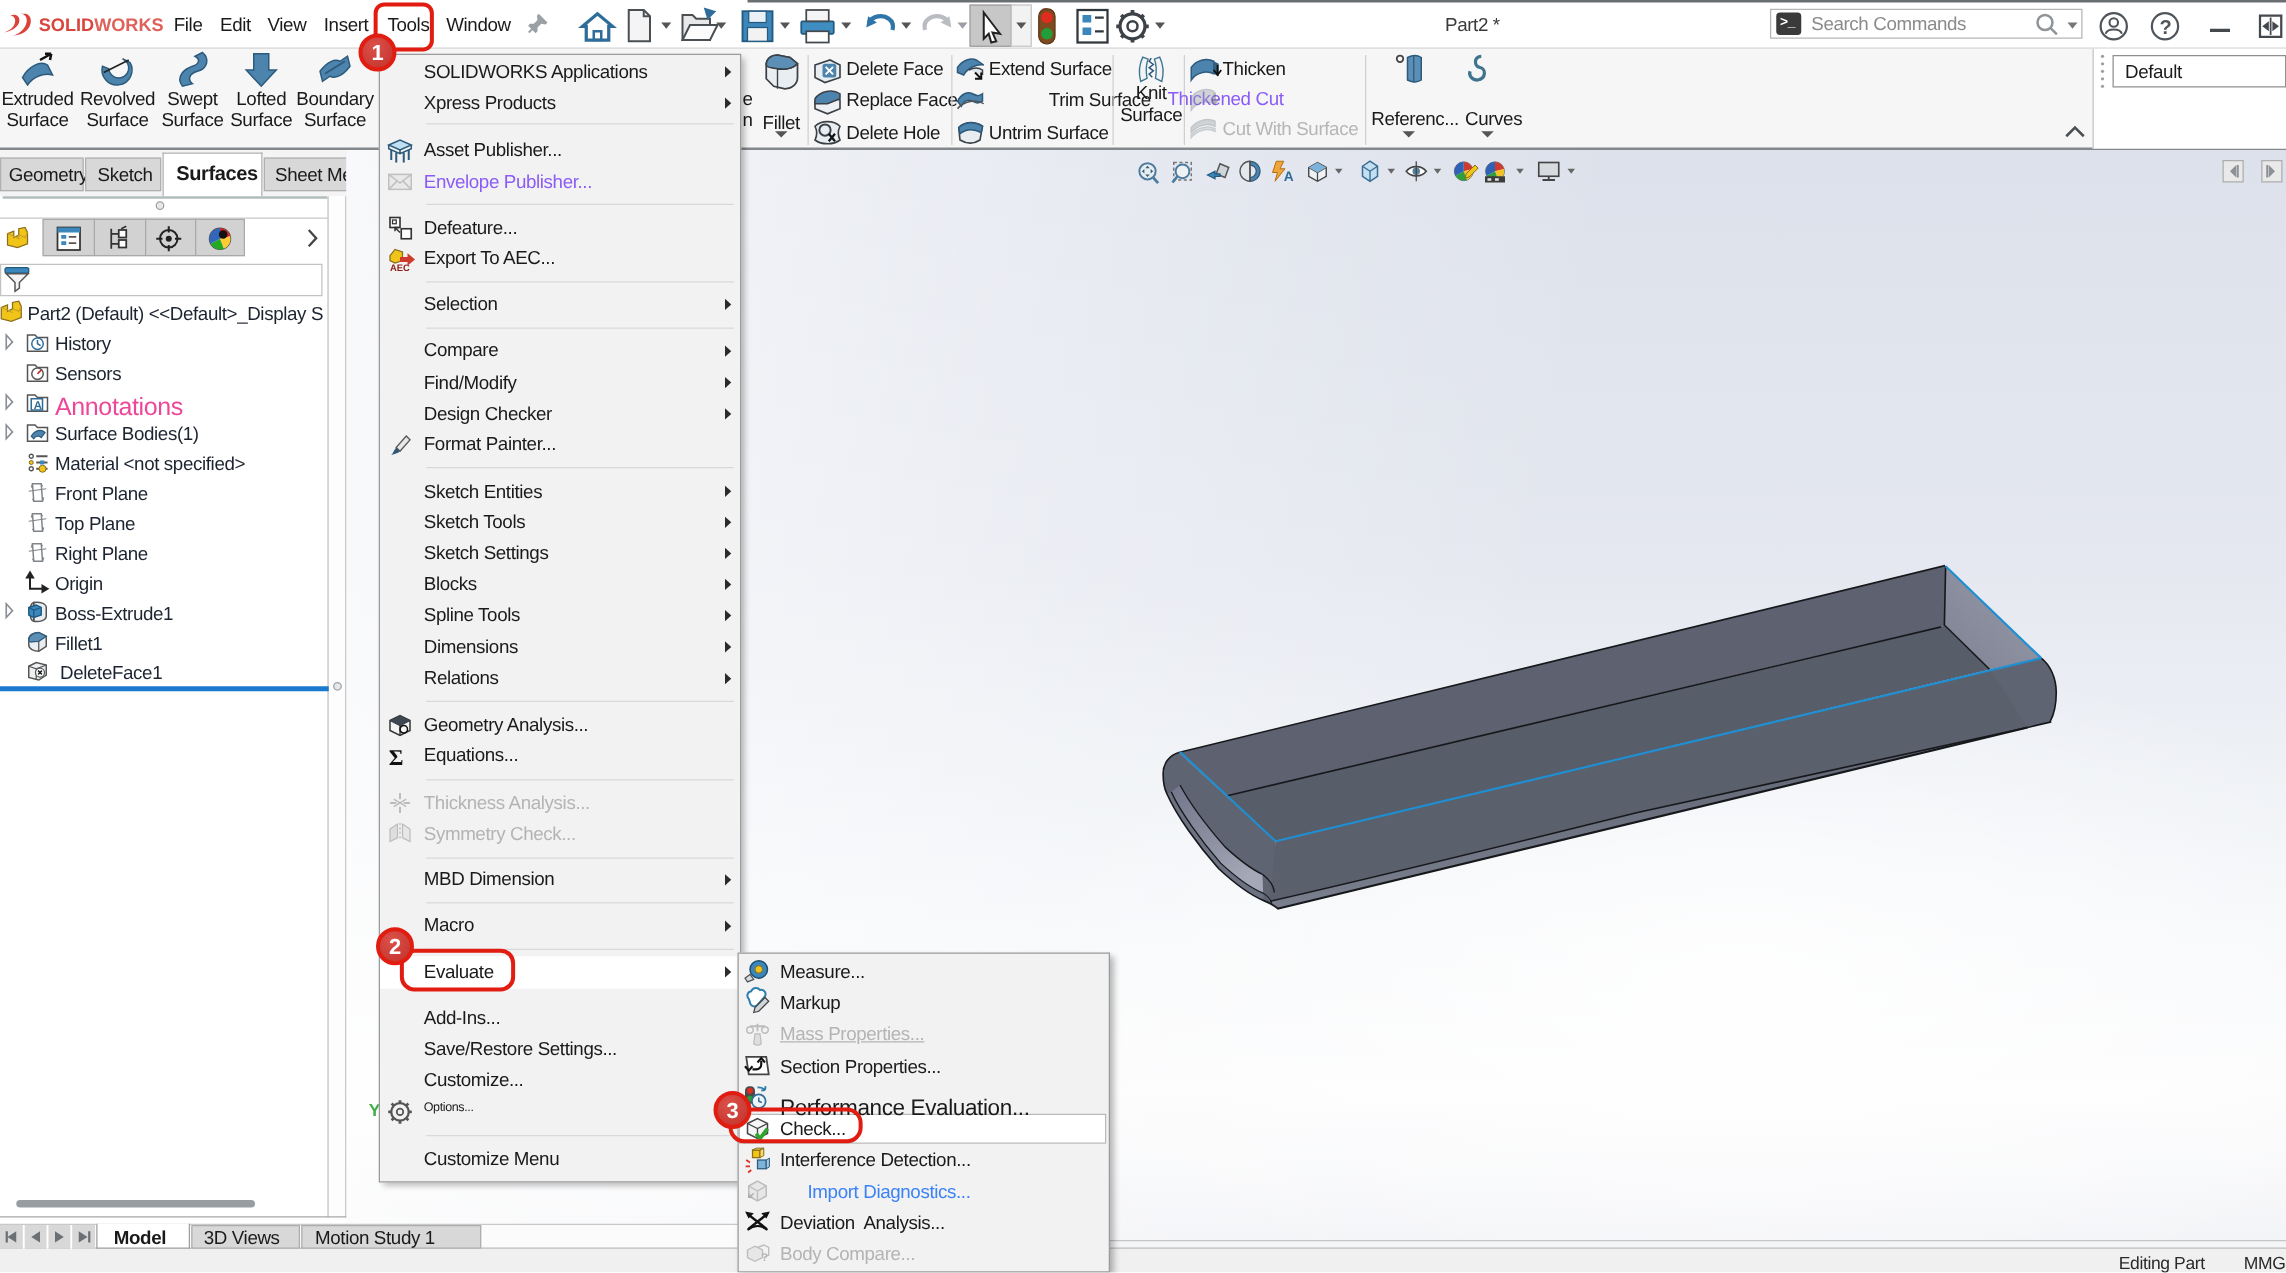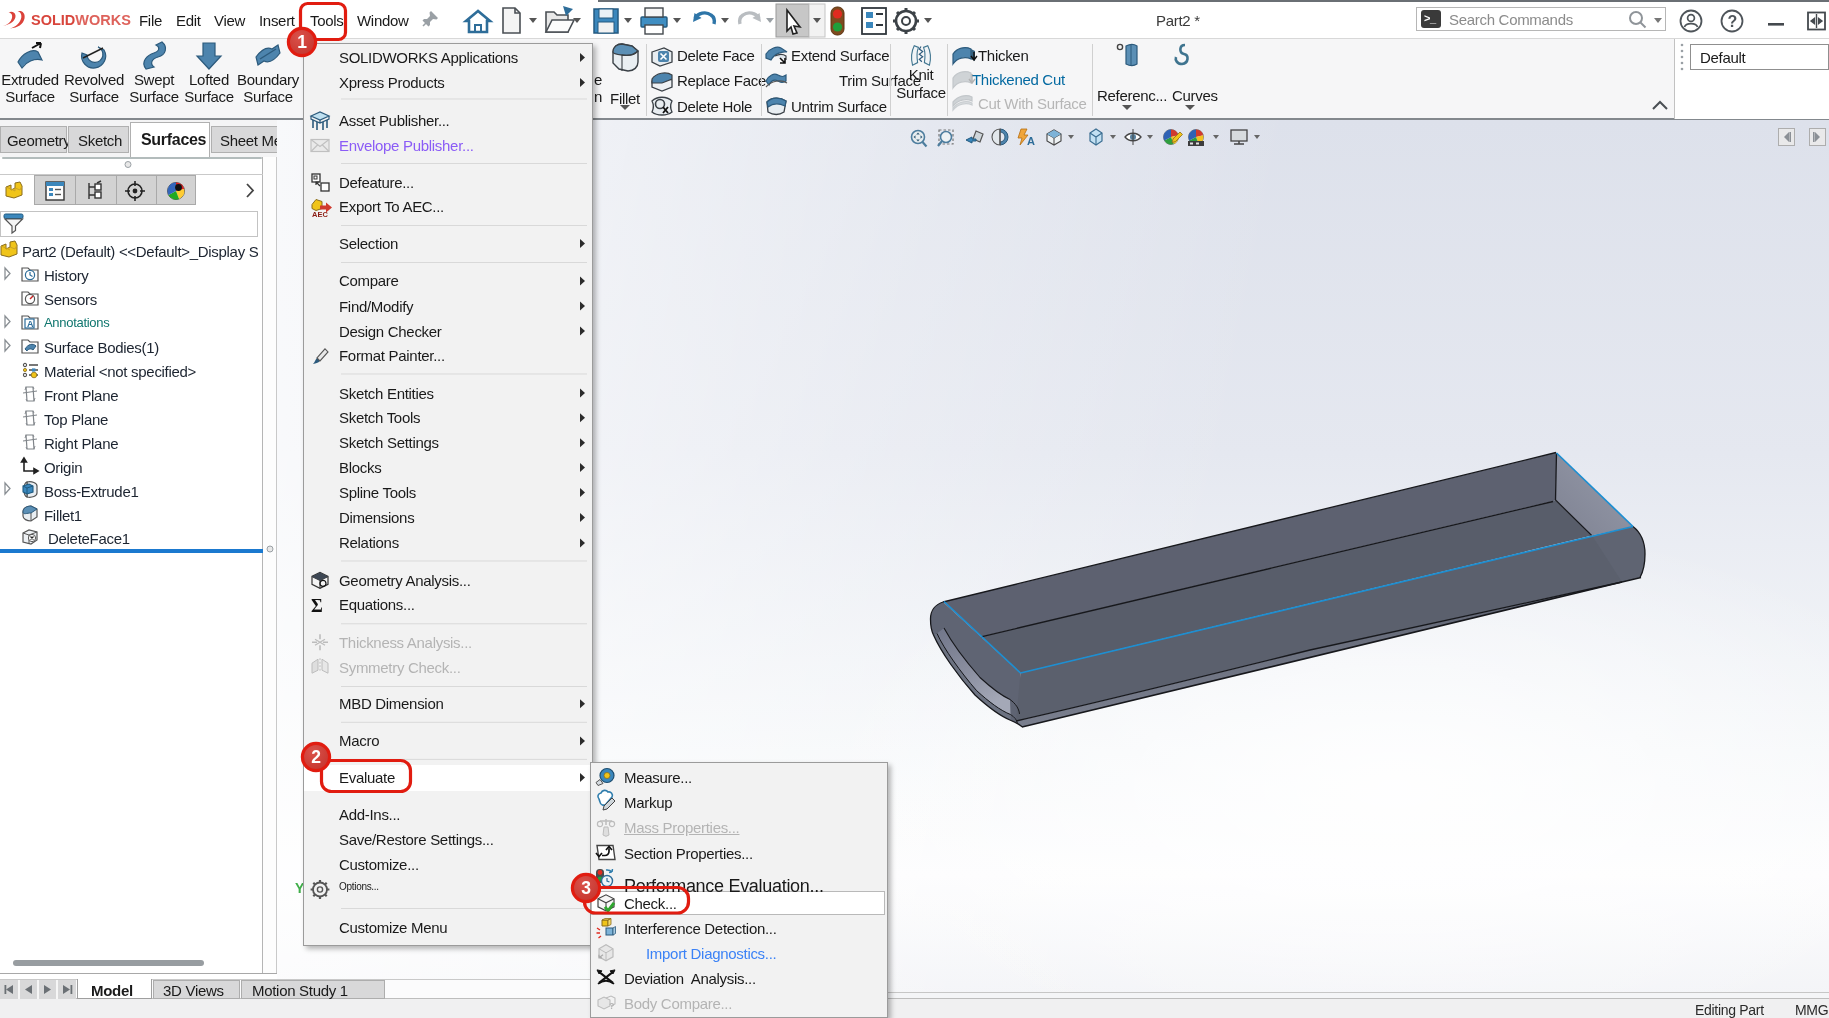--- a/index.html
+++ b/index.html
@@ -209,21 +209,21 @@
 <svg class="abs" style="left:909px;top:44px;" width="24" height="22" viewBox="0 0 26 26">
   <path d="M3 25 C1 17 2 8 5 2 L10 4 C8 9 8 16 9 22 Z" fill="#f0f4f7" stroke="#3f748f" stroke-width="1.3"></path>
   <path d="M23 25 C25 17 24 8 21 2 L16 4 C18 9 18 16 17 22 Z" fill="#f0f4f7" stroke="#3f748f" stroke-width="1.3"></path>
   <path d="M13 3 l-2 3 4 3 -4 3 4 3 -4 3 3 3" fill="none" stroke="#2c5a7c" stroke-width="1.4"></path>
 </svg>
 <div class="tx" style="left:890px;top:66px;width:62px;text-align:center;font-size:15px;line-height:18px;">Knit<br>Surface</div>
 
 <div class="abs" style="left:947px;top:44px;width:1px;height:72px;background:#d0d0d0;"></div>
 
 <div class="tx" style="left:978px;top:47px;font-size:15px;">Thicken</div>
-<div class="tx" style="left:972px;top:71px;font-size:15px;color:#0369a1;">Thickened Cut</div>
+<div class="tx" style="left:934px;top:71px;font-size:15px;color:#8b5cf6;">Thickened Cut</div>
 <div class="tx" style="left:978px;top:95px;font-size:15px;color:#b6b6b6;">Cut With Surface</div>
 <svg class="abs" style="left:950px;top:44px;" width="28" height="70" viewBox="0 0 28 70">
   <g transform="translate(2,2)">
     <path d="M1 8 C5 2 13 0 19 3 L19 13 C13 10 5 12 1 18 Z" fill="#4d84ad" stroke="#2c5a7c" stroke-width="1.2"></path>
     <path d="M19 3 L23 5 L23 15 L19 13 Z" fill="#35607f"></path>
     <path d="M22 6 l0 7 m-3 -3 l3 4 l3 -4" stroke="#111" stroke-width="1.4" fill="none"></path>
   </g>
   <g transform="translate(2,26)" opacity="0.42">
     <path d="M1 8 C5 2 13 0 19 3 L19 13 C13 10 5 12 1 18 Z" fill="#9aa4ab" stroke="#7c868d" stroke-width="1.2"></path>
     <path d="M20 4 l0 8 m-3 -3 l3 4 l3 -4" stroke="#555" stroke-width="1.4" fill="none"></path>
@@ -342,21 +342,21 @@
 
 <div class="abs" style="left:0;top:211px;width:258px;height:26px;background:#fff;border:1px solid #c3c3c3;"></div>
 <svg class="abs" style="left:3px;top:213px;" width="22" height="22" viewBox="0 0 22 22">
   <rect x="1" y="1" width="19" height="4.5" rx="1.5" fill="#3b87bc" stroke="#1e5a80" stroke-width="1"></rect>
   <path d="M2 6 L9 13 L9 20 L12.5 17.5 L12.5 13 L19.5 6 Z" fill="#f4f4f4" stroke="#555" stroke-width="1.2"></path>
 </svg>
 
 <div class="tx" style="left:22px;top:242.5px;font-size:15px;color:#1c2430;">Part2 (Default) &lt;&lt;Default&gt;_Display S</div>
 <div class="tx" style="left:44px;top:266.5px;font-size:15px;color:#1c2430;">History</div>
 <div class="tx" style="left:44px;top:290.5px;font-size:15px;color:#1c2430;">Sensors</div>
-<div class="tx" style="left:44px;top:314.5px;font-size:13px;color:#0f766e;">Annotations</div>
+<div class="tx" style="left:44px;top:314.5px;font-size:20px;color:#ec4899;">Annotations</div>
 <div class="tx" style="left:44px;top:338.5px;font-size:15px;color:#1c2430;">Surface Bodies(1)</div>
 <div class="tx" style="left:44px;top:362.5px;font-size:15px;color:#1c2430;">Material &lt;not specified&gt;</div>
 <div class="tx" style="left:44px;top:386.5px;font-size:15px;color:#1c2430;">Front Plane</div>
 <div class="tx" style="left:44px;top:410.5px;font-size:15px;color:#1c2430;">Top Plane</div>
 <div class="tx" style="left:44px;top:434.5px;font-size:15px;color:#1c2430;">Right Plane</div>
 <div class="tx" style="left:44px;top:458.5px;font-size:15px;color:#1c2430;">Origin</div>
 <div class="tx" style="left:44px;top:482.5px;font-size:15px;color:#1c2430;">Boss-Extrude1</div>
 <div class="tx" style="left:44px;top:506.5px;font-size:15px;color:#1c2430;">Fillet1</div>
 <div class="tx" style="left:48px;top:529.5px;font-size:15px;color:#1c2430;">DeleteFace1</div>
 <svg class="abs" style="left:0;top:240px;" width="263" height="300" viewBox="0 0 263 300">

